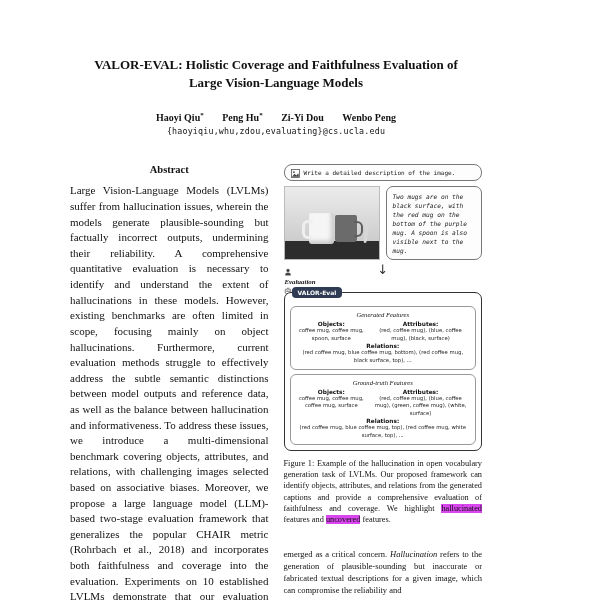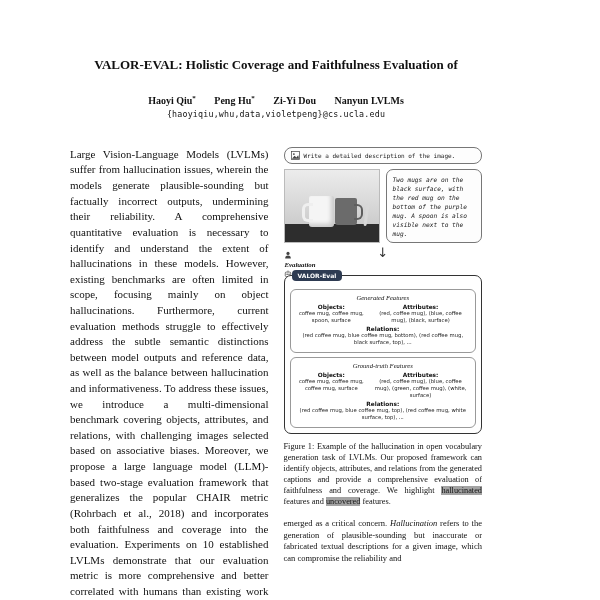--- a/index.html
+++ b/index.html
@@ -46,46 +46,48 @@
   .valor-badge { position:absolute; top:-6px; left:7px; background:#2e3b52; color:#fff; font-family:"DejaVu Sans", sans-serif; font-weight:bold; font-size:6px; padding:2px 6px; border-radius:4px; }
   .feat-box { border:0.8px solid #999; border-radius:6px; padding:4px 5px 5px 5px; margin-top:4px; background:#fff; }
   .feat-header { font-style:italic; font-size:6.6px; text-align:center; margin-bottom:2px; }
   .feat-cols { display:flex; gap:4px; }
   .feat-col-obj { width:42%; }
   .feat-col-attr { width:58%; }
   .feat-label { font-family:"DejaVu Sans", sans-serif; font-weight:bold; font-size:5.8px; text-align:center; margin-top:1px; }
   .feat-text { font-family:"DejaVu Sans", sans-serif; font-size:5.3px; line-height:1.4; text-align:center; color:#222; }
 
   .caption { margin-top:7px; font-size:8.3px; line-height:1.35; text-align:justify; }
-  .hl { background:#a3a3a3; }
+  .hl { background:#d946ef; }
 
-  .body-para { margin-top:10px; font-size:8.5px; line-height:1.4; text-align:justify; }
+  .body-para { margin-top:24px; font-size:8.5px; line-height:1.4; text-align:justify; }
   .ital { font-style:italic; }
 </style>
 </head>
 <body>
 
 <div class="page">
 
   <div class="title">
     <div>VALOR-EVAL: Holistic Coverage and Faithfulness Evaluation of</div>
+    <div>Large Vision-Language Models</div>
   </div>
 
   <div class="authors">
     <span class="author"><span>Haoyi Qiu</span><sup>*</sup></span>
     <span class="author"><span>Peng Hu</span><sup>*</sup></span>
     <span class="author"><span>Zi-Yi Dou</span><sup></sup></span>
-    <span class="author"><span>Nanyun LVLMs</span><sup></sup></span>
+    <span class="author"><span>Wenbo Peng</span><sup></sup></span>
   </div>
 
-  <div class="email">{haoyiqiu,whu,data,violetpeng}@cs.ucla.edu</div>
+  <div class="email">{haoyiqiu,whu,zdou,evaluating}@cs.ucla.edu</div>
 
   <div class="columns">
 
     <div class="col">
+      <div class="abstract-heading">Abstract</div>
       <div class="abstract-text">Large Vision-Language Models (LVLMs) suffer from hallucination issues, wherein the models generate plausible-sounding but factually incorrect outputs, undermining their reliability. A comprehensive quantitative evaluation is necessary to identify and understand the extent of hallucinations in these models. However, existing benchmarks are often limited in scope, focusing mainly on object hallucinations. Furthermore, current evaluation methods struggle to effectively address the subtle semantic distinctions between model outputs and reference data, as well as the balance between hallucination and informativeness. To address these issues, we introduce a multi-dimensional benchmark covering objects, attributes, and relations, with challenging images selected based on associative biases. Moreover, we propose a large language model (LLM)-based two-stage evaluation framework that generalizes the popular CHAIR metric (Rohrbach et al., 2018) and incorporates both faithfulness and coverage into the evaluation. Experiments on 10 established LVLMs demonstrate that our evaluation metric is more comprehensive and better correlated with humans than existing work when evaluating on our challenging human-annotated benchmark dataset. Our work also highlights the critical balance between faithfulness and coverage of model outputs, and encourages future works to address hallucinations in LVLMs while keep-</div>
     </div>
 
     <div class="col">
 
       <div class="figure">
 
         <div class="prompt-box">
           <span>
             <svg width="9" height="9" viewBox="0 0 10 10">

